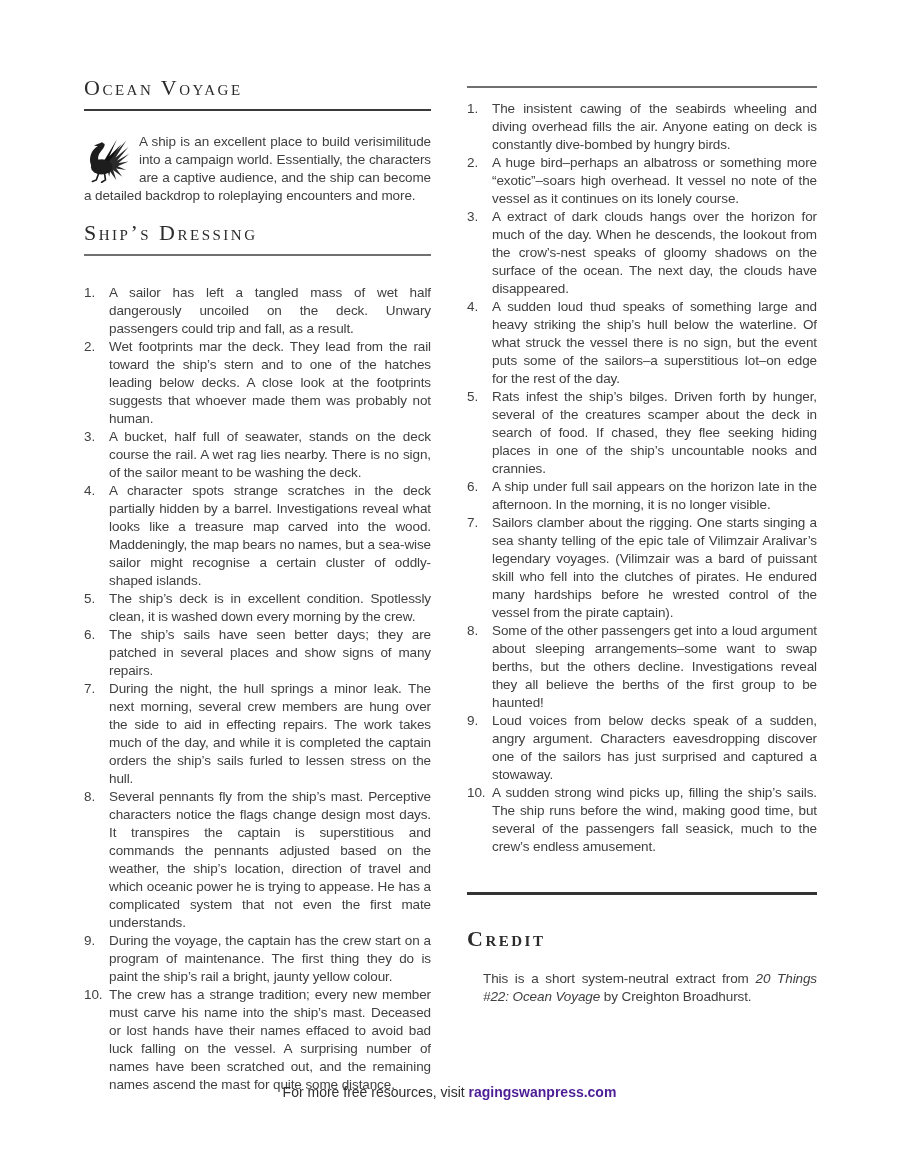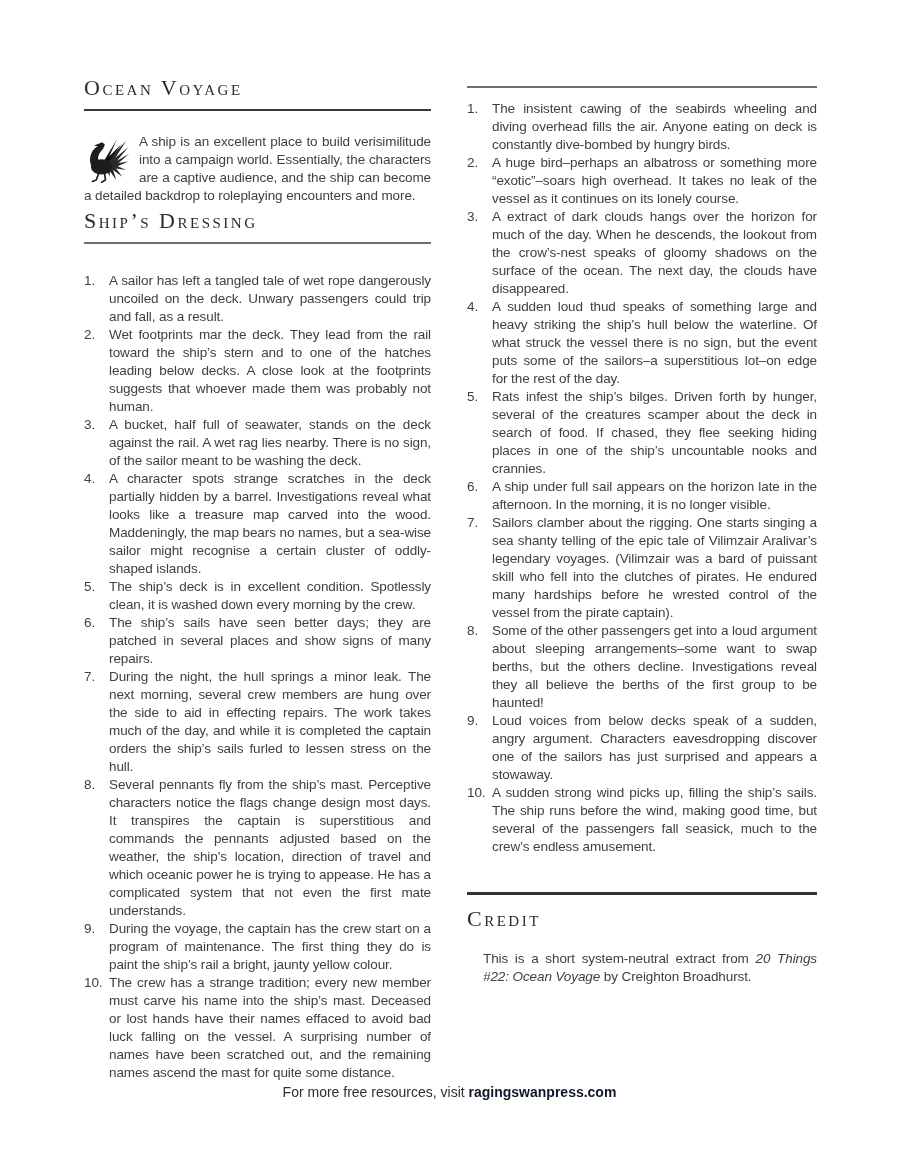--- a/index.html
+++ b/index.html
@@ -43,21 +43,21 @@
   .rule-gray {
     border-top: 2px solid #707070;
   }
   .body-text {
     font-size: 13.5px;
     line-height: 18px;
     letter-spacing: -0.1px;
     text-align: justify;
   }
   .intro {
-    margin: 22px 0 4px 0;
+    margin: 22px 0 16px 0;
   }
   .swan {
     float: left;
     width: 46px;
     height: 50px;
     margin: 2px 9px 2px 0;
   }
   .subsection {
     margin-top: 0;
   }
@@ -79,40 +79,41 @@
     left: 0;
     top: 0;
     text-align: left;
   }
   .credit-divider {
     height: 0;
     border-top: 3px solid #333333;
     margin-top: 36px;
   }
   .credit-head {
-    margin-top: 12px;
+    margin-top: 32px;
+    font-weight: bold;
   }
   .credit-text {
     margin: 20px 0 0 16px;
   }
   .credit-text .work-title {
     font-style: italic;
   }
   .footer {
     position: absolute;
     top: 1084px;
     left: 0;
     width: 100%;
     text-align: center;
     font-size: 14px;
     color: #2f2f2f;
   }
   .footer b {
     font-weight: bold;
-    color: #0f172a;
+    color: #4c1d95;
   }
 </style>
 </head>
 <body>
 
 <div class="page">
 
   <div class="columns">
 
     <div class="col-left">
@@ -130,49 +131,49 @@
             <path d="M24 7 L13 11 L23 13 Z"></path>
             <path d="M19 48 L16 56 L11 58 M27 49 L28 56 L23 59" stroke="#1d1d1d" stroke-width="2.2" fill="none" stroke-linecap="round"></path>
           </g>
         </svg><span>A ship is an excellent place to build verisimilitude into a campaign world. Essentially, the characters are a captive audience, and the ship can become a detailed backdrop to roleplaying encounters and more.</span>
       </p>
 
       <div class="subsection">
         <h2 class="sec-head">Ship’s Dressing</h2>
         <div class="rule rule-gray"></div>
         <ol class="numbered-list body-text">
-            <li>A sailor has left a tangled tale of wet rope dangerously uncoiled on the deck. Unwary passengers could trip and fall, as a result.</li>
+            <li>A sailor has left a tangled mass of wet half dangerously uncoiled on the deck. Unwary passengers could trip and fall, as a result.</li>
             <li>Wet footprints mar the deck. They lead from the rail toward the ship’s stern and to one of the hatches leading below decks. A close look at the footprints suggests that whoever made them was probably not human.</li>
-            <li>A bucket, half full of seawater, stands on the deck against the rail. A wet rag lies nearby. There is no sign, of the sailor meant to be washing the deck.</li>
+            <li>A bucket, half full of seawater, stands on the deck course the rail. A wet rag lies nearby. There is no sign, of the sailor meant to be washing the deck.</li>
             <li>A character spots strange scratches in the deck partially hidden by a barrel. Investigations reveal what looks like a treasure map carved into the wood. Maddeningly, the map bears no names, but a sea-wise sailor might recognise a certain cluster of oddly-shaped islands.</li>
             <li>The ship’s deck is in excellent condition. Spotlessly clean, it is washed down every morning by the crew.</li>
             <li>The ship’s sails have seen better days; they are patched in several places and show signs of many repairs.</li>
             <li>During the night, the hull springs a minor leak. The next morning, several crew members are hung over the side to aid in effecting repairs. The work takes much of the day, and while it is completed the captain orders the ship’s sails furled to lessen stress on the hull.</li>
             <li>Several pennants fly from the ship’s mast. Perceptive characters notice the flags change design most days. It transpires the captain is superstitious and commands the pennants adjusted based on the weather, the ship’s location, direction of travel and which oceanic power he is trying to appease. He has a complicated system that not even the first mate understands.</li>
             <li>During the voyage, the captain has the crew start on a program of maintenance. The first thing they do is paint the ship’s rail a bright, jaunty yellow colour.</li>
             <li>The crew has a strange tradition; every new member must carve his name into the ship’s mast. Deceased or lost hands have their names effaced to avoid bad luck falling on the vessel. A surprising number of names have been scratched out, and the remaining names ascend the mast for quite some distance.</li>
           </ol>
       </div>
 
     </div>
 
     <div class="col-right">
 
       <div class="rule rule-gray"></div>
 
       <ol class="numbered-list body-text" style="margin-top:12px">
           <li>The insistent cawing of the seabirds wheeling and diving overhead fills the air. Anyone eating on deck is constantly dive-bombed by hungry birds.</li>
-          <li>A huge bird–perhaps an albatross or something more “exotic”–soars high overhead. It takes no leak of the vessel as it continues on its lonely course.</li>
+          <li>A huge bird–perhaps an albatross or something more “exotic”–soars high overhead. It vessel no note of the vessel as it continues on its lonely course.</li>
           <li>A extract of dark clouds hangs over the horizon for much of the day. When he descends, the lookout from the crow’s-nest speaks of gloomy shadows on the surface of the ocean. The next day, the clouds have disappeared.</li>
           <li>A sudden loud thud speaks of something large and heavy striking the ship’s hull below the waterline. Of what struck the vessel there is no sign, but the event puts some of the sailors–a superstitious lot–on edge for the rest of the day.</li>
           <li>Rats infest the ship’s bilges. Driven forth by hunger, several of the creatures scamper about the deck in search of food. If chased, they flee seeking hiding places in one of the ship’s uncountable nooks and crannies.</li>
           <li>A ship under full sail appears on the horizon late in the afternoon. In the morning, it is no longer visible.</li>
           <li>Sailors clamber about the rigging. One starts singing a sea shanty telling of the epic tale of Vilimzair Aralivar’s legendary voyages. (Vilimzair was a bard of puissant skill who fell into the clutches of pirates. He endured many hardships before he wrested control of the vessel from the pirate captain).</li>
           <li>Some of the other passengers get into a loud argument about sleeping arrangements–some want to swap berths, but the others decline. Investigations reveal they all believe the berths of the first group to be haunted!</li>
-          <li>Loud voices from below decks speak of a sudden, angry argument. Characters eavesdropping discover one of the sailors has just surprised and appears a stowaway.</li>
+          <li>Loud voices from below decks speak of a sudden, angry argument. Characters eavesdropping discover one of the sailors has just surprised and captured a stowaway.</li>
           <li>A sudden strong wind picks up, filling the ship’s sails. The ship runs before the wind, making good time, but several of the passengers fall seasick, much to the crew’s endless amusement.</li>
         </ol>
 
       <div class="credit-divider"></div>
       <h2 class="sec-head credit-head">Credit</h2>
       <p class="body-text credit-text">
         <span>This is a short system-neutral extract from </span><span class="work-title">20 Things #22: Ocean Voyage</span><span> by Creighton Broadhurst.</span>
       </p>
 
     </div>

